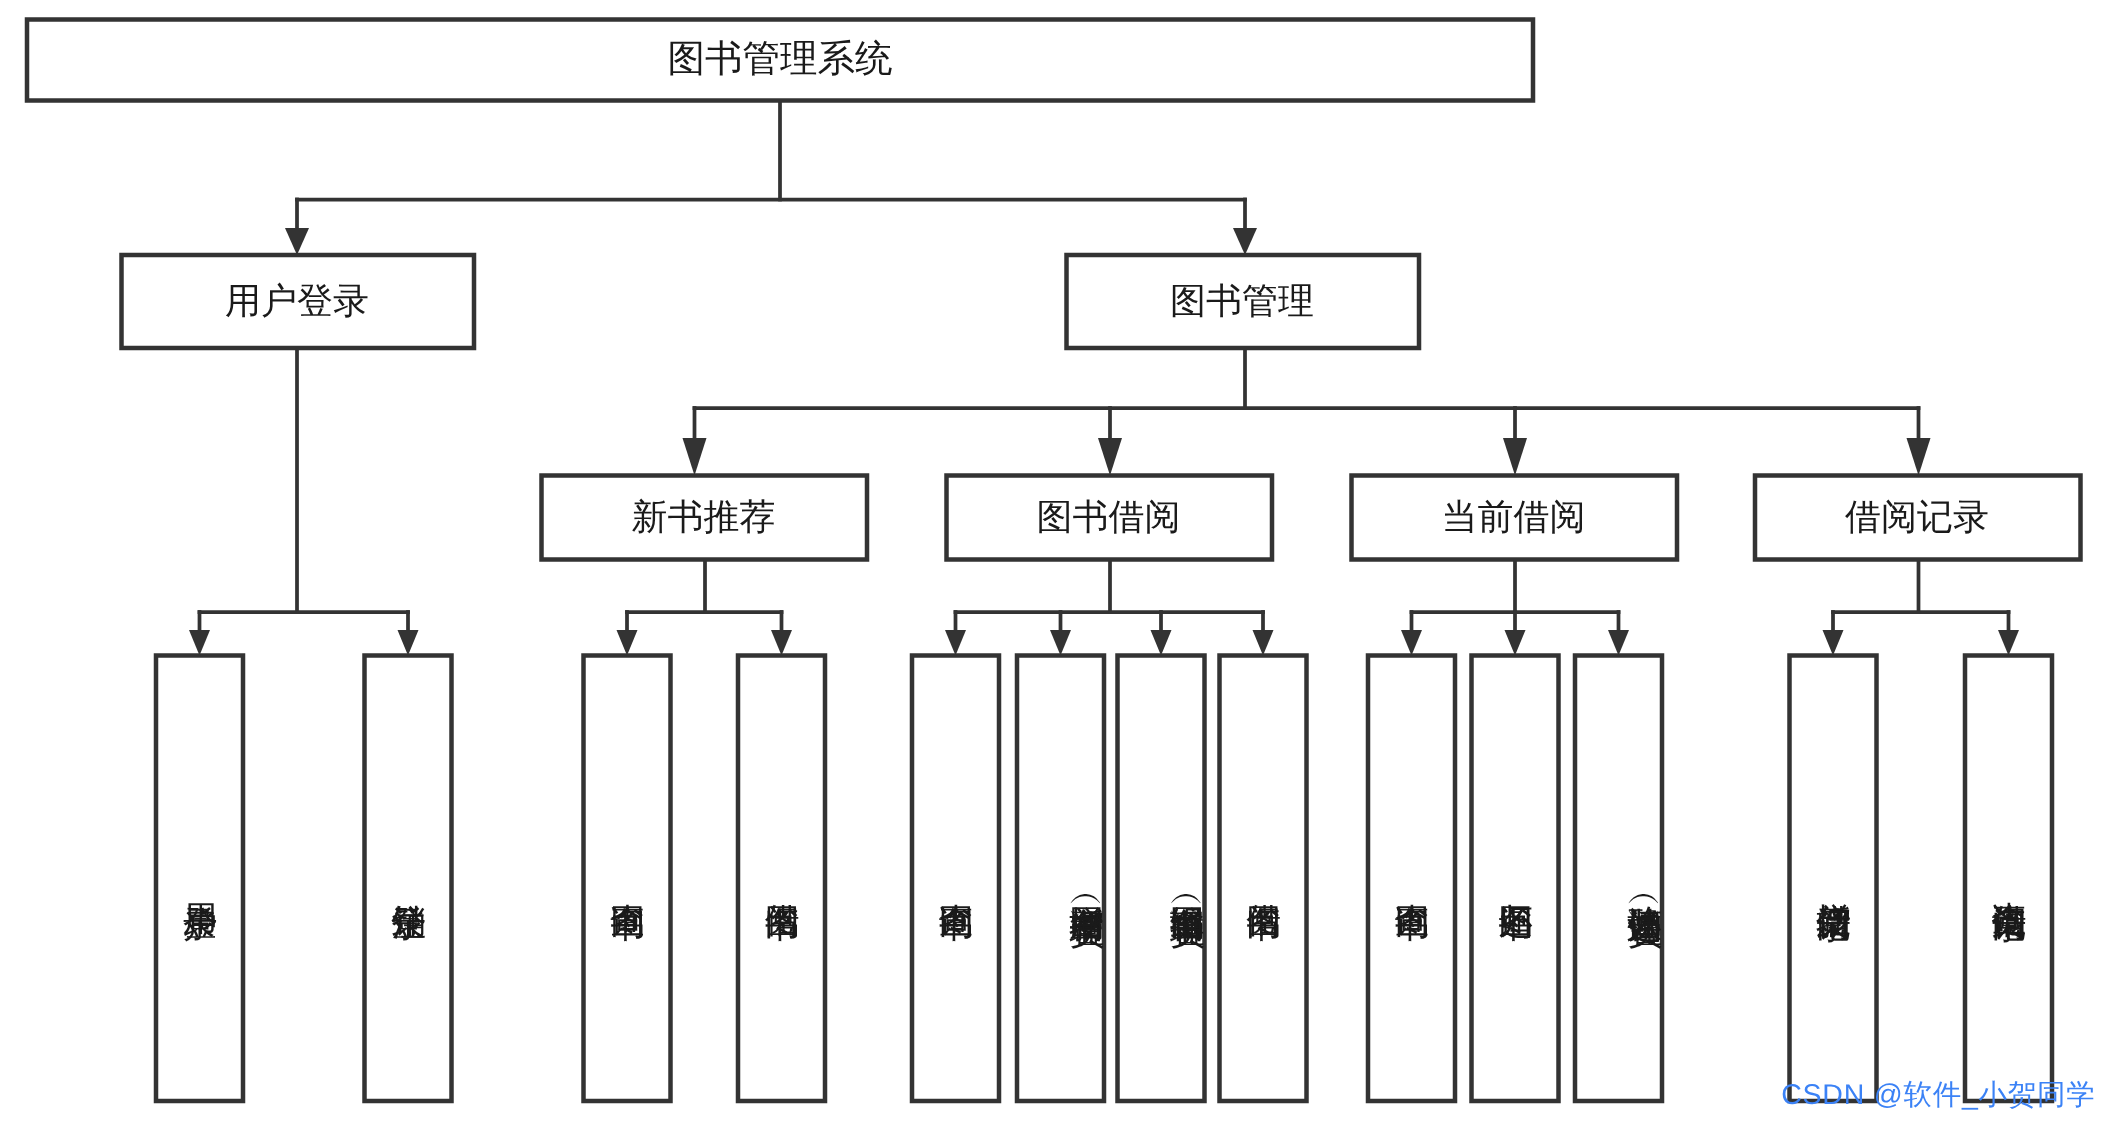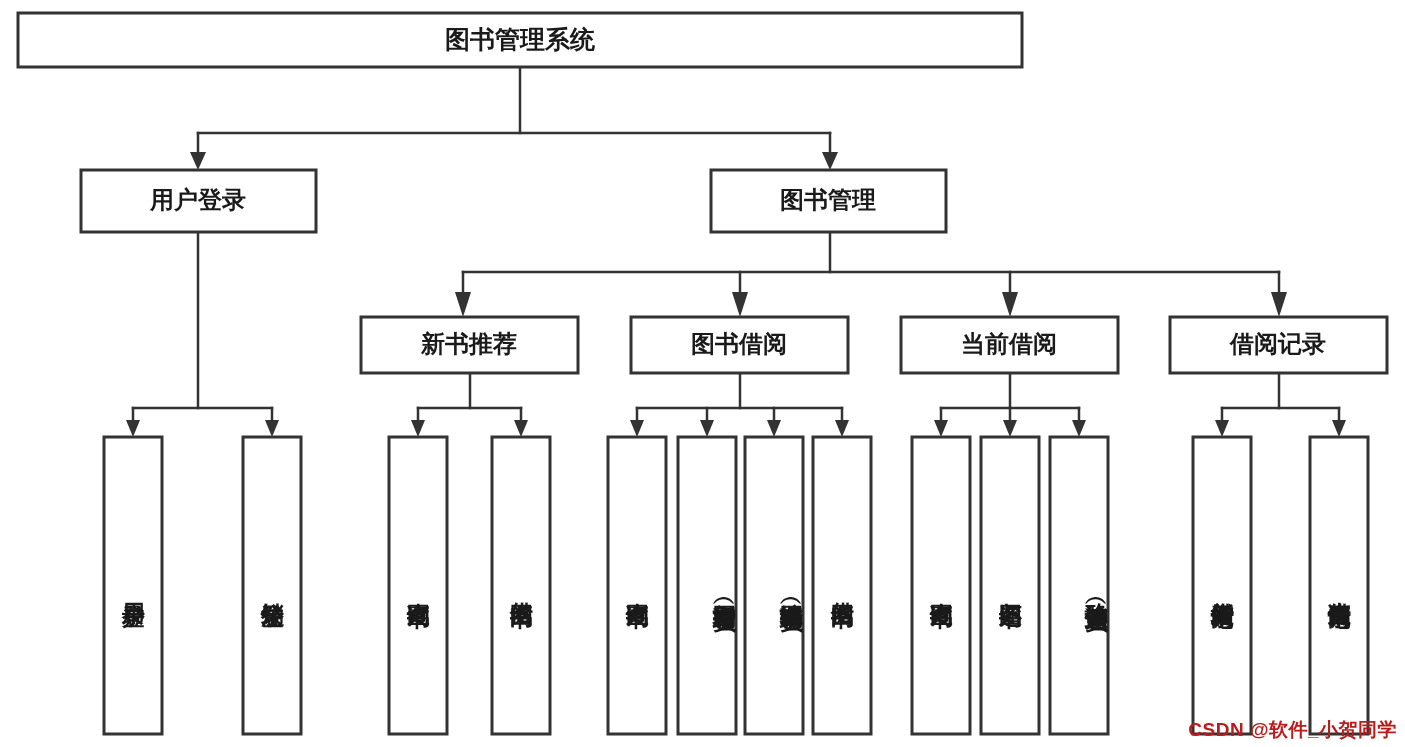--- a/index.html
+++ b/index.html
@@ -13,21 +13,20 @@
     position: relative;
     overflow: hidden;
     font-family: "Liberation Sans", "DejaVu Sans", sans-serif;
   }
   #diagram-root {
     position: absolute;
     left: 0;
     top: 0;
     width: 1405px;
     height: 747px;
-    font-weight: bold;
   }
   svg.flow {
     display: block;
     width: 1405px;
     height: 747px;
   }
   .node-rect {
     fill: #ffffff;
     stroke: #333333;
     stroke-width: 3;
@@ -64,21 +63,21 @@
     white-space: nowrap;
     text-align: center;
     pointer-events: none;
   }
   .watermark {
     position: absolute;
     right: 8px;
     bottom: 4px;
     font-family: "Liberation Sans", "DejaVu Sans", sans-serif;
     font-size: 19px;
-    color: #b91c1c;
+    color: #3b82f6;
     letter-spacing: 0.5px;
     white-space: nowrap;
     margin-left: 46px;
   }
 </style>
 </head>
 <body>
 
 <div id="diagram-root">
 

